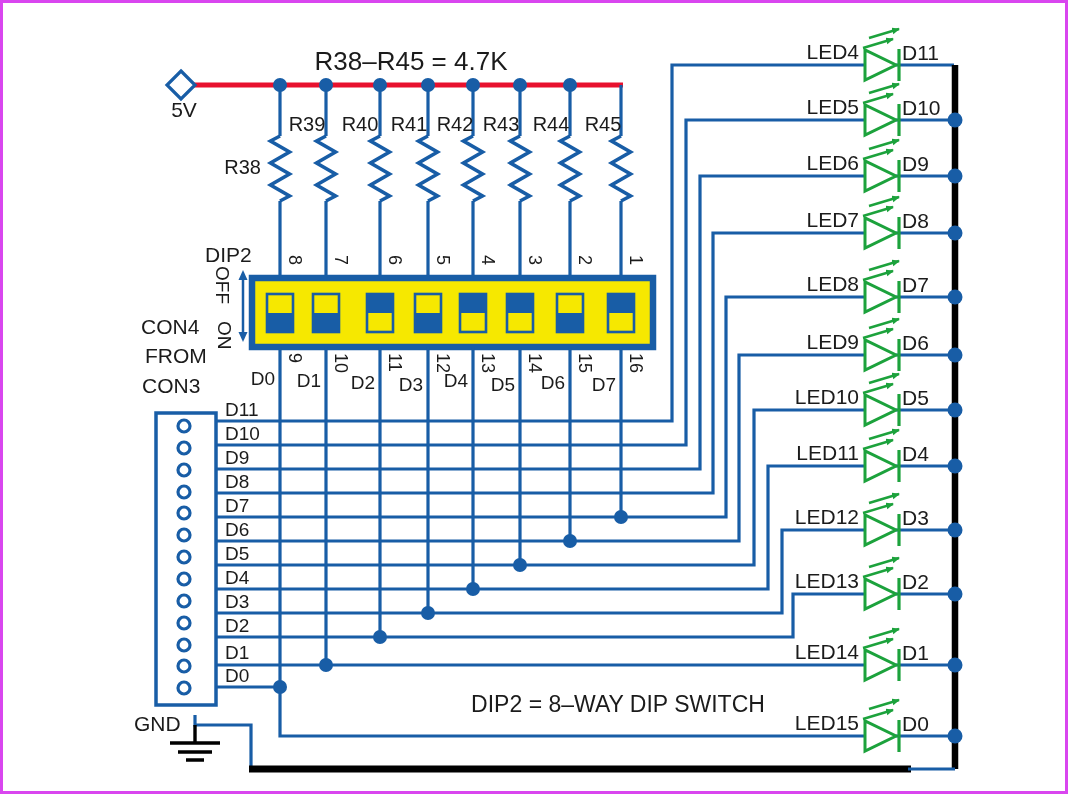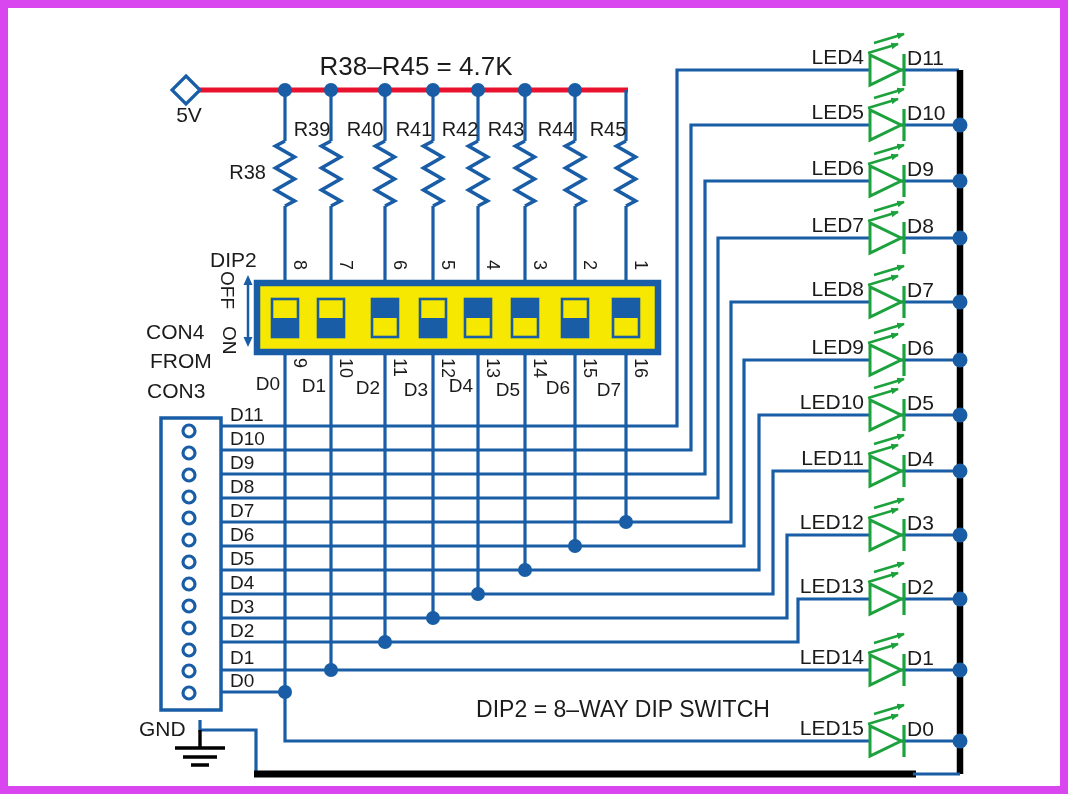--- a/index.html
+++ b/index.html
@@ -1,16 +1,16 @@
 <!DOCTYPE html>
 <html><head>
 <meta charset="utf-8">
 <style>
   html,body{margin:0;padding:0;background:#fff;}
-  .frame{width:1068px;height:794px;box-sizing:border-box;border:8px solid #d946ef;background:#fff;position:relative;overflow:hidden;}
+  .frame{width:1068px;height:794px;box-sizing:border-box;border:3px solid #d946ef;background:#fff;position:relative;overflow:hidden;}
   svg{display:block;}
   .t{font-family:"Liberation Sans","DejaVu Sans",sans-serif;fill:#1b1b1b;}
   .w{stroke:#185da6;stroke-width:3.2;fill:none;stroke-linejoin:miter;}
   .rail{stroke:#e8112e;stroke-width:5;fill:none;}
   .dot{fill:#185da6;stroke:none;}
   .pin-circle{fill:#fff;stroke:#185da6;stroke-width:3.2;}
   .box{fill:none;stroke:#185da6;stroke-width:3.5;}
   .dipbody{fill:#f6e800;stroke:#185da6;stroke-width:6.5;}
   .tg-outline{fill:none;stroke:#185da6;stroke-width:2.6;}
   .half{fill:#185da6;stroke:none;}

